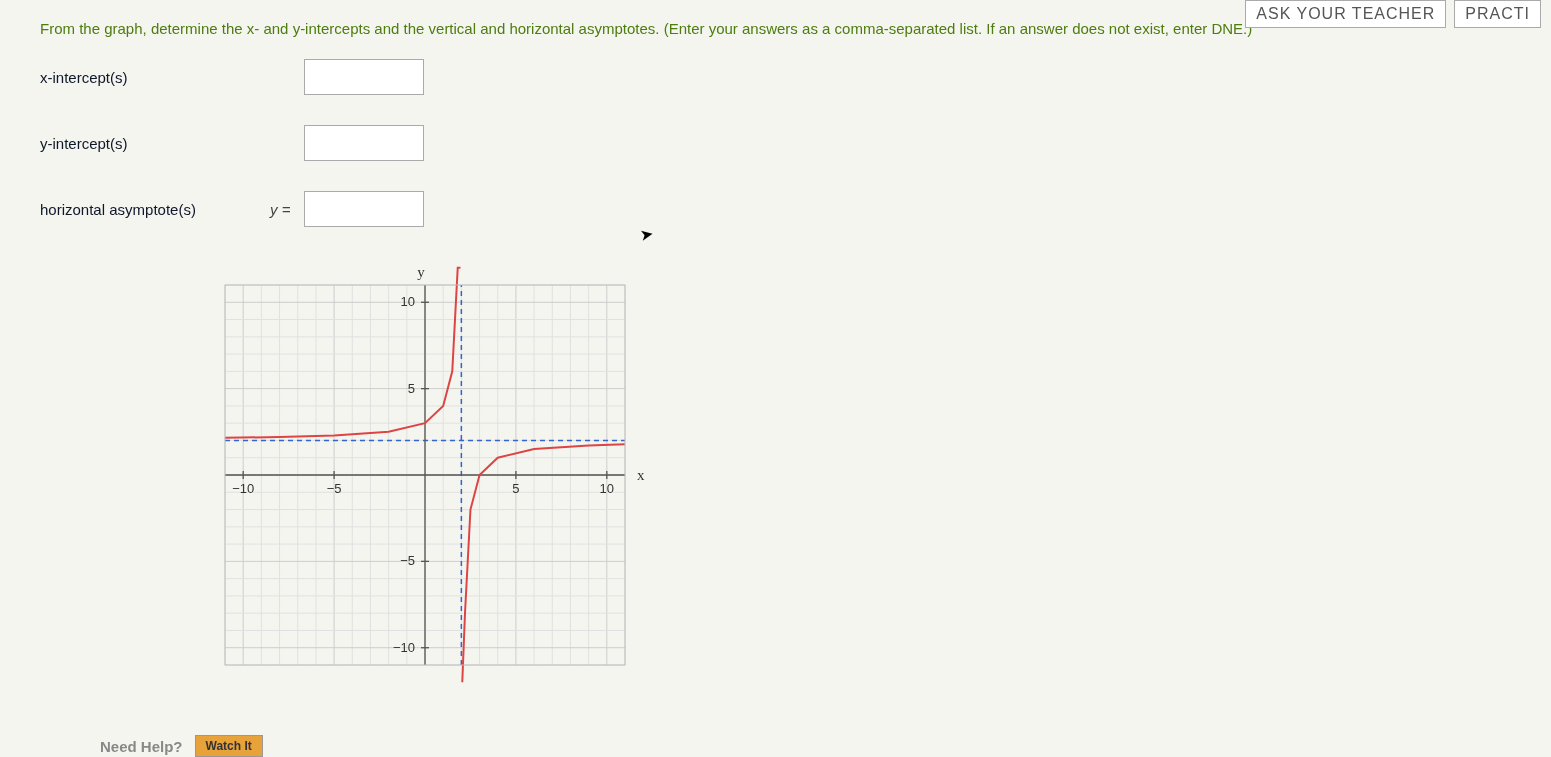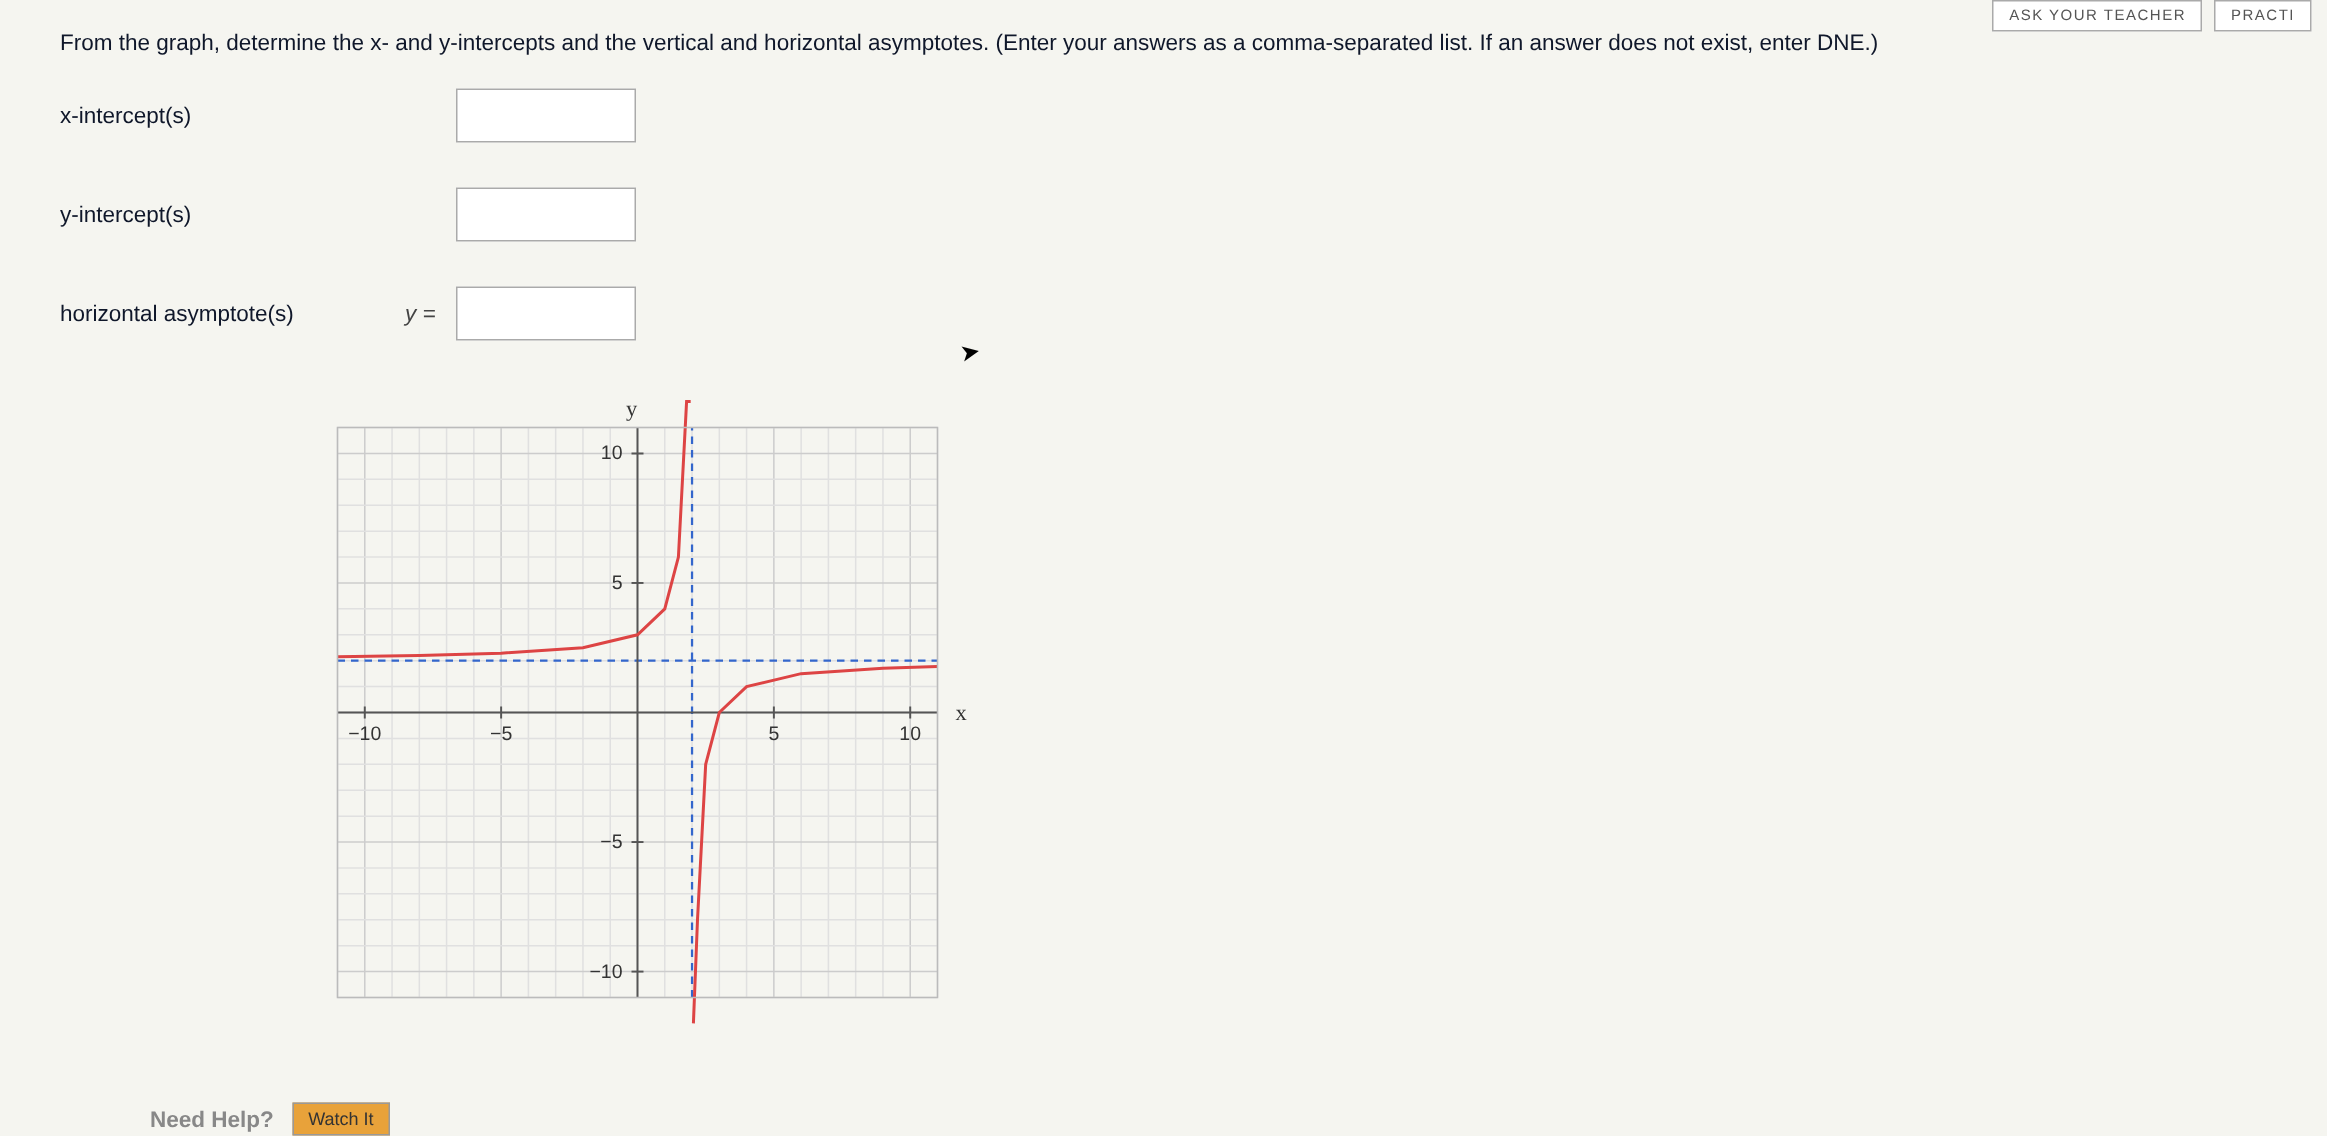--- a/index.html
+++ b/index.html
@@ -15,31 +15,31 @@
     .top-buttons {
       position: absolute;
       top: 0;
       right: 10px;
       display: flex;
       gap: 8px;
     }
     .top-btn {
       border: 1px solid #aaa;
       padding: 4px 10px;
-      font-size: 10px;
+      font-size: 16px;
       background: #fff;
       color: #555;
       letter-spacing: 1px;
     }
     .content {
       padding: 20px 40px 0 40px;
     }
     .instruction {
       margin-bottom: 20px;
-      color: #0f172a;
+      color: #4d7c0f;
     }
     .answer-row {
       display: flex;
       align-items: center;
       margin-bottom: 26px;
       min-height: 40px;
     }
     .answer-label {
       width: 230px;
       color: #0f172a;
@@ -79,21 +79,21 @@
       gap: 12px;
       color: #888;
       font-weight: bold;
     }
     .watch-btn {
       background: #e8a23a;
       border: 1px solid #999;
       color: #333;
       font-size: 12px;
       padding: 3px 10px;
-      font-weight: normal;
+      font-weight: bold;
     }
     .cursor {
       position: absolute;
       left: 640px;
       top: 225px;
       font-size: 16px;
       color: #000;
       transform: rotate(-10deg);
     }
   </style>

